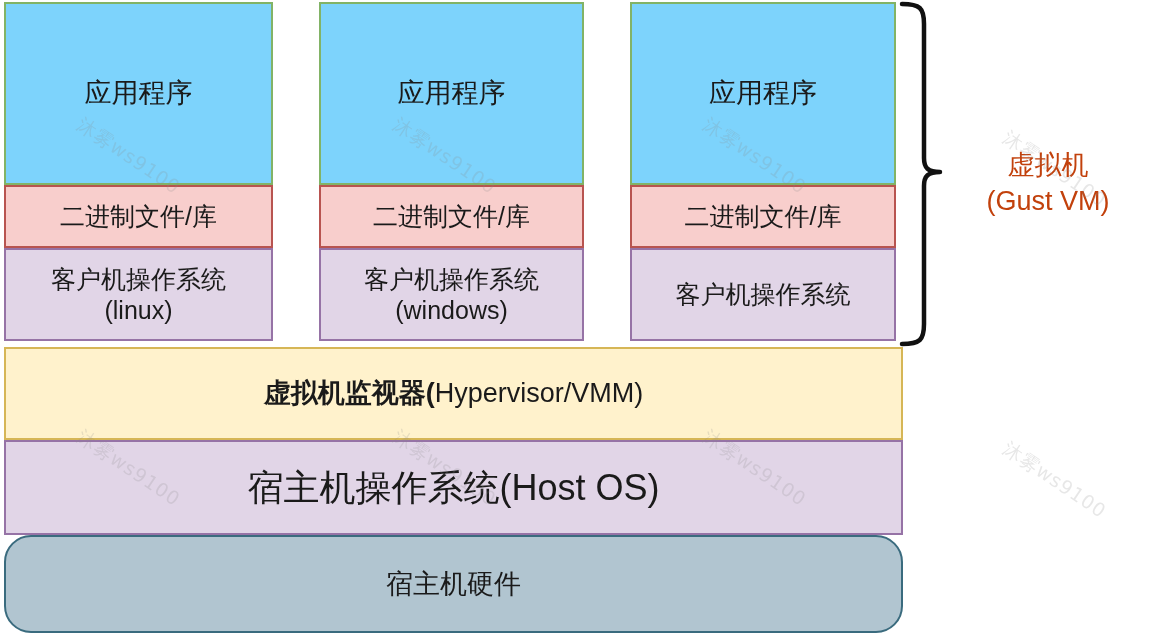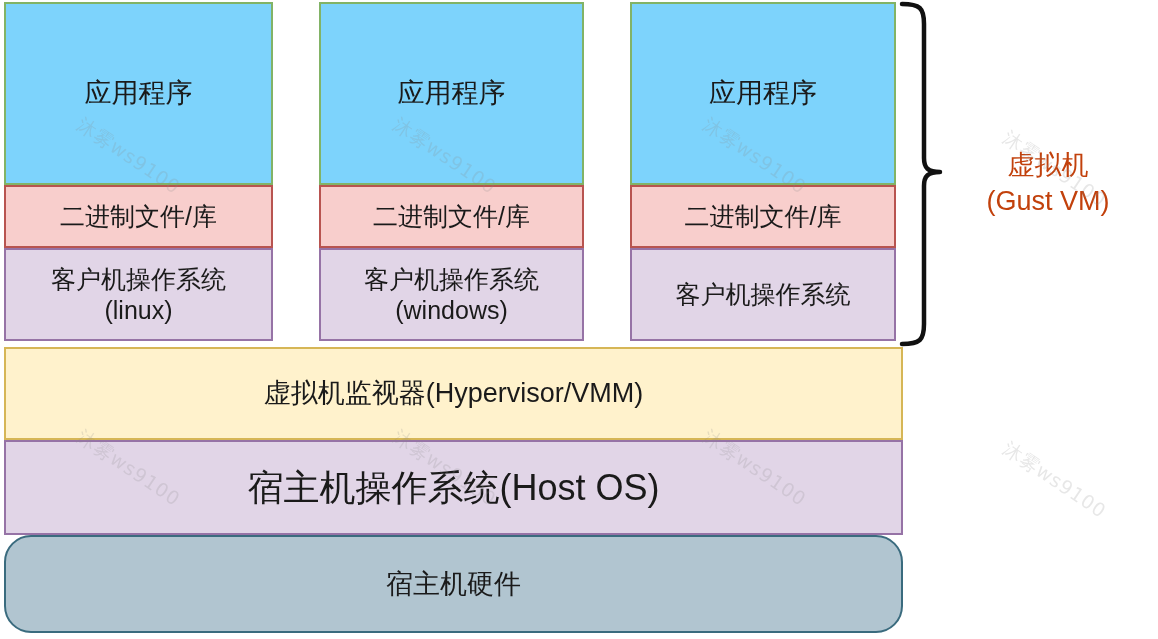--- a/index.html
+++ b/index.html
@@ -56,21 +56,21 @@
     border: 2px solid #3a6b7e;
   }
 
   .t-app      { font-size: 27px; }
   .t-bin      { font-size: 25px; }
   .t-guest    { font-size: 25px; }
   .t-hyper    { font-size: 27px; }
   .t-hostos   { font-size: 36px; }
   .t-hw       { font-size: 27px; border-radius: 27px; }
 
-  .bold { font-weight: normal; }
+  .bold { font-weight: bold; }
   .normal { font-weight: normal; }
 
   
   .brace-wrap {
     position: absolute;
     left: 898px;
     top: 0px;
     width: 52px;
     height: 348px;
     z-index: 4;

